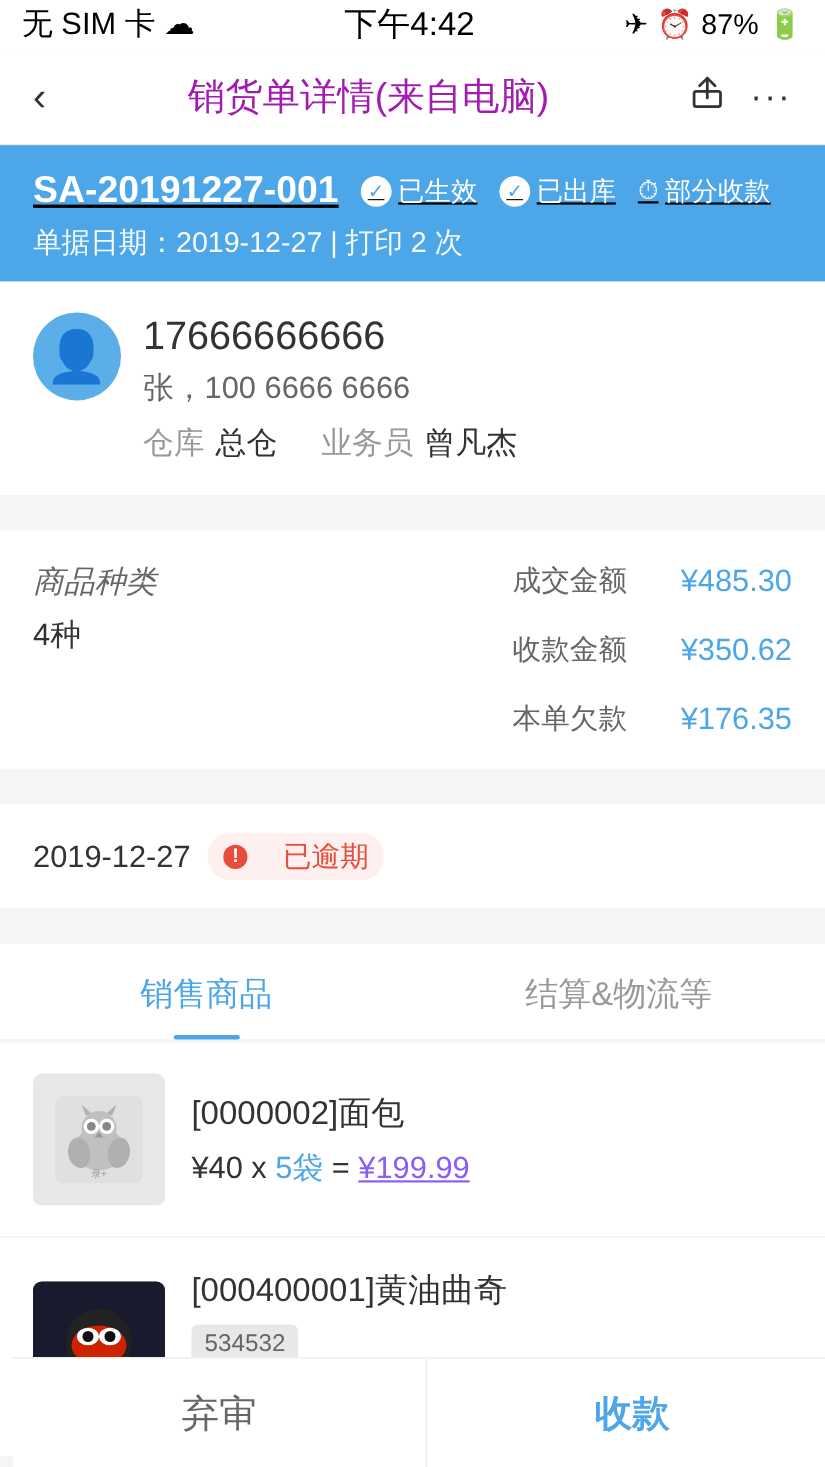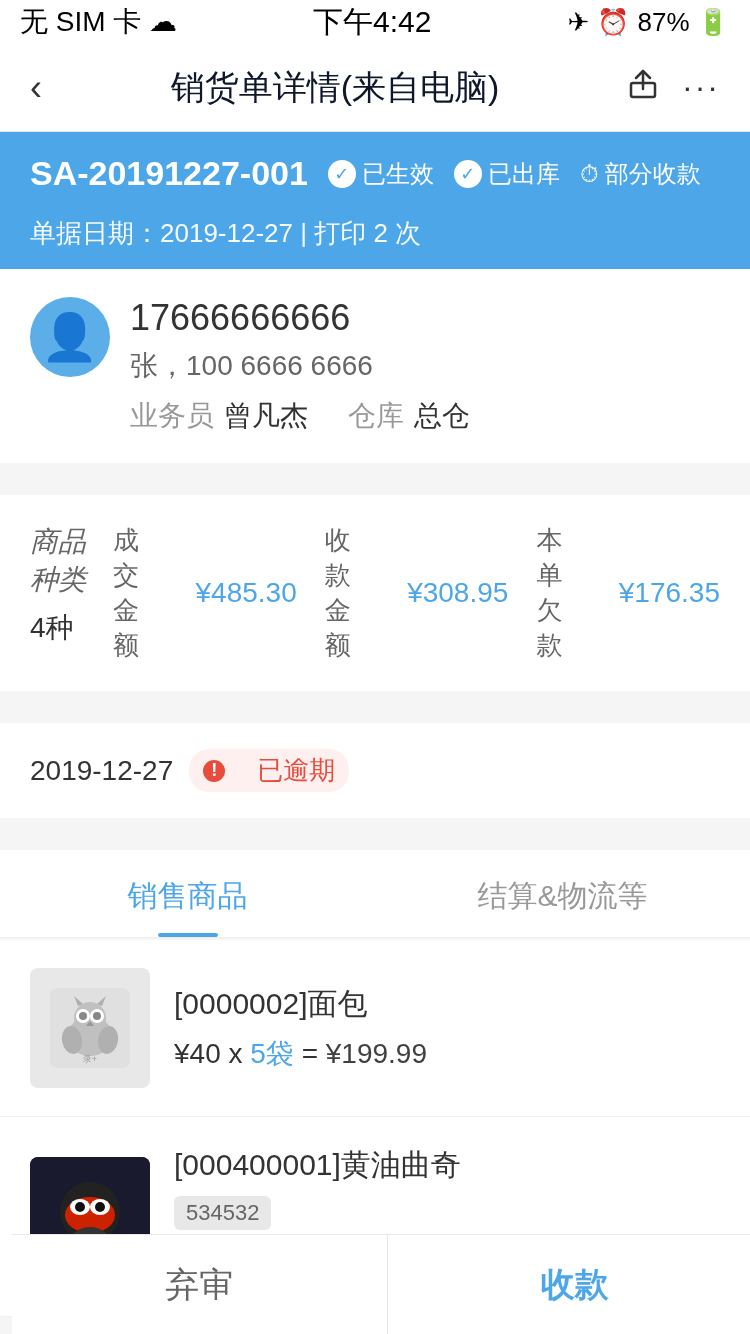--- a/index.html
+++ b/index.html
@@ -47,42 +47,43 @@
       background: #fff;
       display: flex;
       align-items: center;
       justify-content: space-between;
       padding: 0 30px;
       border-bottom: 1px solid #e8e8e8;
     }
     .nav-title {
       font-size: 34px;
       font-weight: 500;
-      color: #0f172a;
+      color: #a21caf;
     }
     .nav-icon {
       font-size: 36px;
       color: #333;
     }
     .nav-right {
       display: flex;
       gap: 24px;
       align-items: center;
     }
 
     
     .header-banner {
       background: #4da6e8;
       padding: 22px 30px 18px;
     }
     .banner-row1 {
       display: flex;
       align-items: center;
       gap: 20px;
-      margin-bottom: 23px;
+      margin-bottom: 10px;
+      text-decoration: underline;
     }
     .order-id {
       font-size: 34px;
       font-weight: bold;
       color: #fff;
     }
     .badge {
       display: flex;
       align-items: center;
       gap: 6px;
@@ -178,20 +179,21 @@
       color: #666;
       font-style: italic;
     }
     .stats-count {
       font-size: 28px;
       color: #333;
       font-weight: 500;
     }
     .stats-right {
       display: flex;
+      flex-direction: column;
       gap: 28px;
       align-items: flex-end;
     }
     .stats-row {
       display: flex;
       gap: 20px;
       align-items: center;
     }
     .stats-row-label {
       font-size: 26px;
@@ -317,22 +319,23 @@
       margin-bottom: 10px;
     }
     .product-price {
       font-size: 28px;
       color: #333;
     }
     .product-price .qty {
       color: #4da6e8;
     }
     .product-price .total {
-      color: #404040;
+      color: #8b5cf6;
       font-weight: 500;
+      text-decoration: underline;
     }
 
     
     .bottom-bar {
       position: fixed;
       bottom: 0;
       left: 12px;
       width: 750px;
       height: 100px;
       background: #fff;
@@ -429,46 +432,46 @@
 
 <div class="customer-section">
   <div class="avatar">
     <span class="avatar-icon">👤</span>
   </div>
   <div class="customer-info">
     <div class="customer-name">17666666666</div>
     <div class="customer-phone">张，100 6666 6666</div>
     <div class="customer-meta">
       <div class="meta-item">
+        <span class="meta-label">仓库</span>
+        <span class="meta-value">总仓</span>
+      </div>
+      <div class="meta-item">
         <span class="meta-label">业务员</span>
         <span class="meta-value">曾凡杰</span>
-      </div>
-      <div class="meta-item">
-        <span class="meta-label">仓库</span>
-        <span class="meta-value">总仓</span>
       </div>
     </div>
   </div>
 </div>
 
 <div class="separator"></div>
 
 <div class="stats-section">
   <div class="stats-left">
     <span class="stats-label">商品种类</span>
     <span class="stats-count">4种</span>
   </div>
   <div class="stats-right">
     <div class="stats-row">
       <span class="stats-row-label">成交金额</span>
       <span class="stats-row-value">¥485.30</span>
     </div>
     <div class="stats-row">
       <span class="stats-row-label">收款金额</span>
-      <span class="stats-row-value">¥308.95</span>
+      <span class="stats-row-value">¥350.62</span>
     </div>
     <div class="stats-row">
       <span class="stats-row-label">本单欠款</span>
       <span class="stats-row-value">¥176.35</span>
     </div>
   </div>
 </div>
 
 <div class="separator"></div>
 

